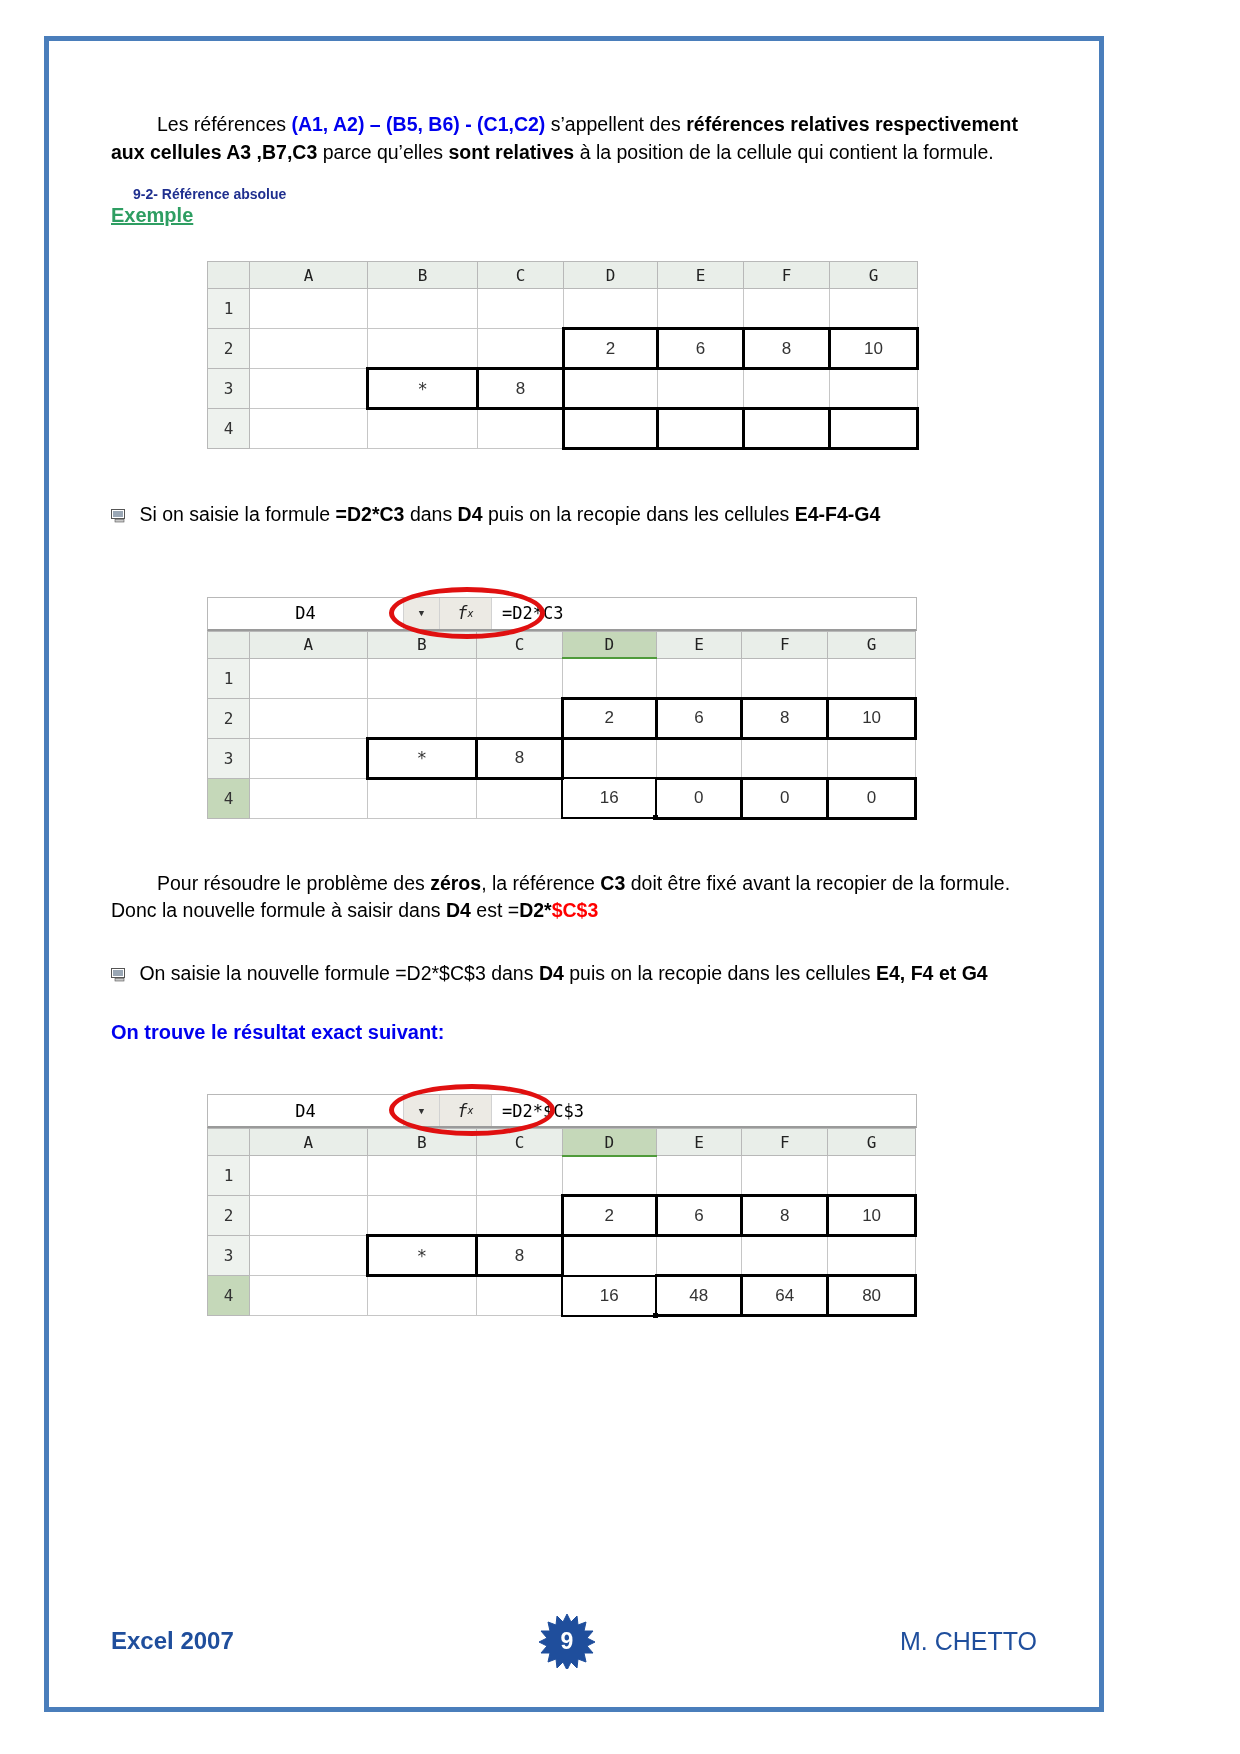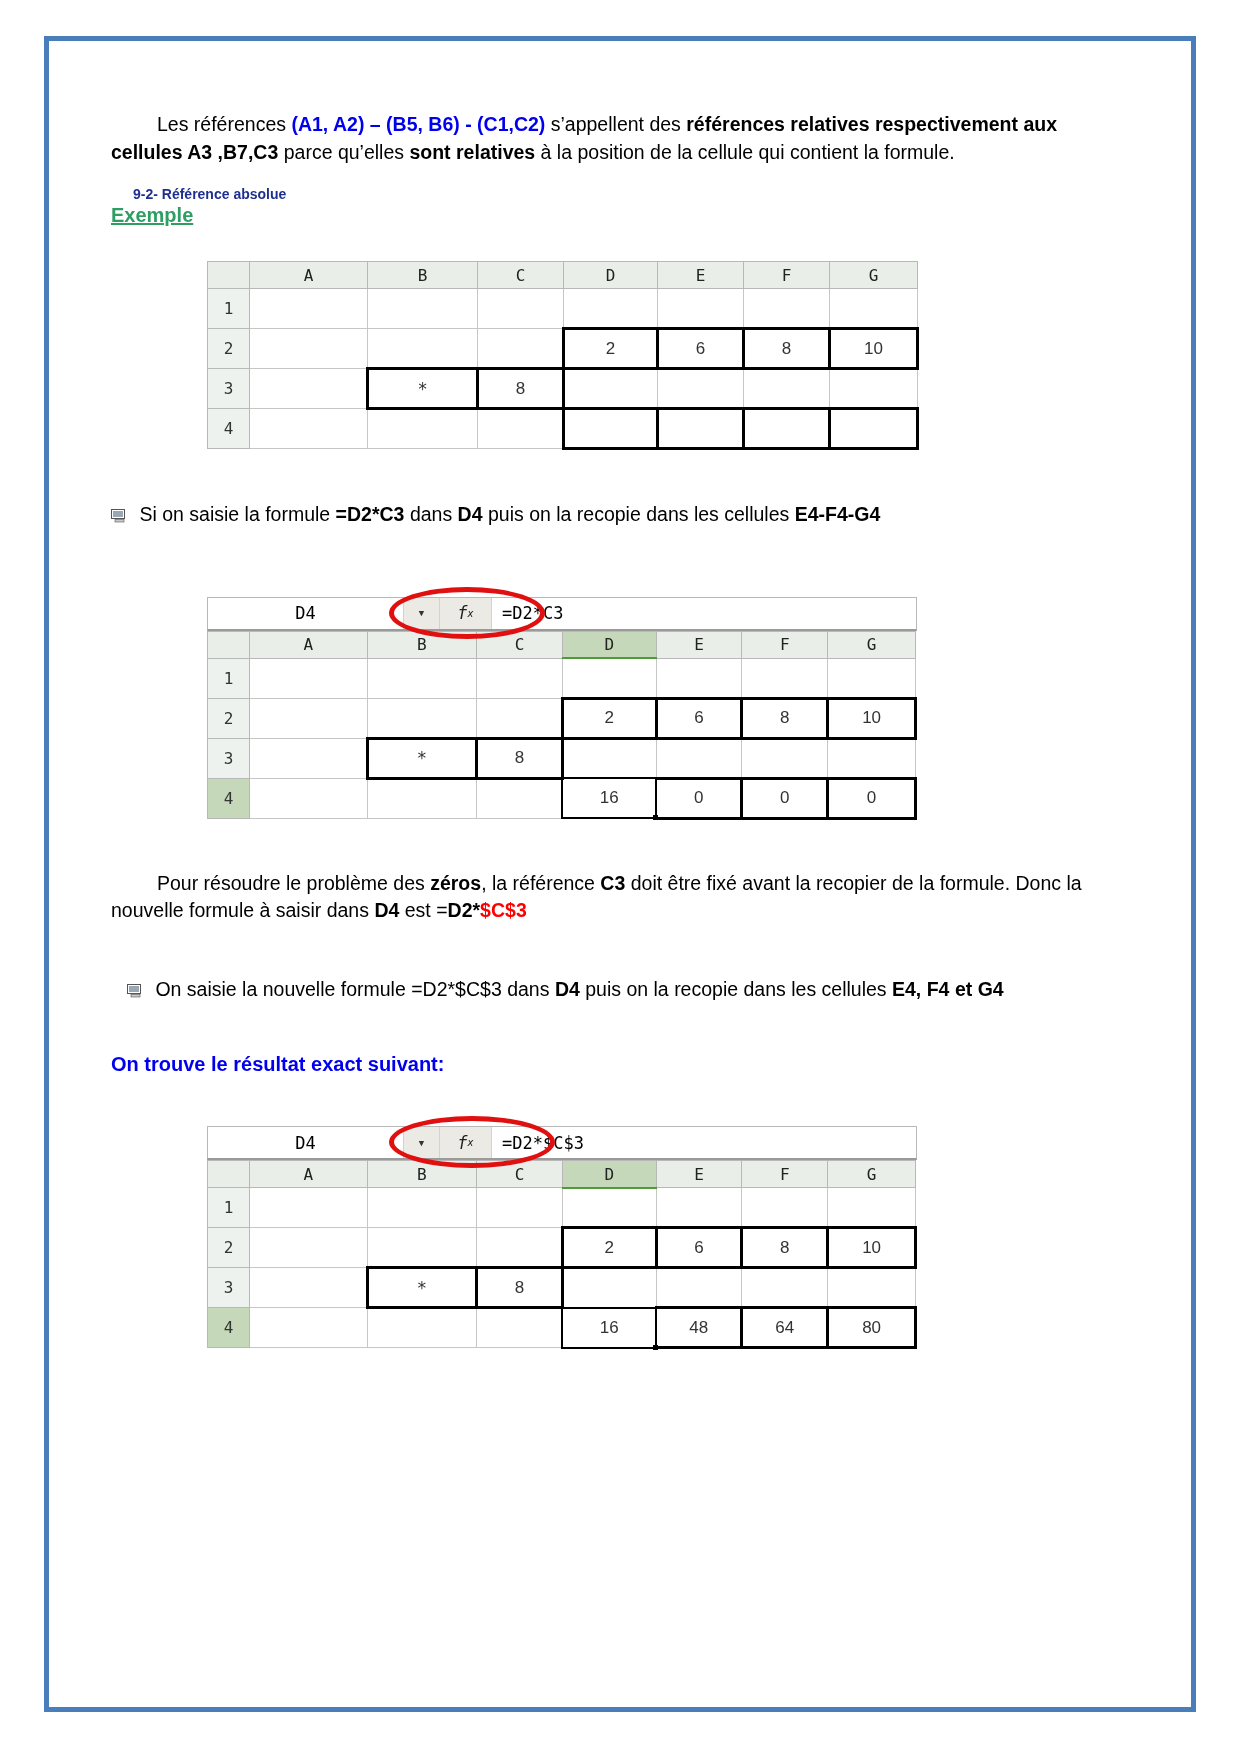--- a/index.html
+++ b/index.html
@@ -9,21 +9,21 @@
     height: 1754px;
     background: #ffffff;
     font-family: "Liberation Sans", sans-serif;
     position: relative;
     overflow: hidden;
   }
   
   .page-frame {
     position: absolute;
     left: 44px; top: 36px;
-    width: 1152px; height: 1676px;
+    width: 1060px; height: 1676px;
     border: 5px solid #4a7ebb;
     background: #ffffff;
   }
   .page-inner {
     position: absolute;
     left: 0; top: 0; right: 0; bottom: 0;
     padding: 70px 62px 0 62px;
   }
   
   .para {
@@ -344,21 +344,21 @@
     <span class="indent"></span><span>Pour résoudre le problème des</span>
     <b>zéros</b><span>, la référence</span>
     <b>C3</b>
     <span>doit être fixé avant la recopier de la formule.   Donc la nouvelle formule à saisir dans</span>
     <b>D4</b>
     <span>est =</span><b>D2*</b><span class="red">$C$3</span>
   </p>
 
   <div class="gap-md"></div>
 
-  <p class="bullet-line" style="margin:16px;">
+  <p class="bullet-line" style="margin:0;">
     <span class="mono-screen">
       <svg width="17" height="14" viewBox="0 0 17 14">
         <rect x="0.5" y="0.5" width="13" height="9" fill="#ffffff" stroke="#555" stroke-width="1"></rect>
         <rect x="2" y="2" width="10" height="6" fill="#9aa7b5"></rect>
         <rect x="4" y="10.5" width="9" height="2.5" fill="#c9c9c9" stroke="#555" stroke-width="0.6"></rect>
       </svg>
     </span>
     <span>On saisie la nouvelle formule =D2*$C$3 dans</span>
     <b>D4</b>
     <span>puis on la recopie dans les cellules</span>
@@ -434,15 +434,25 @@
           <td></td>
           <td class="num-red selcell">16</td>
           <td class="num-red bt bb br">48</td>
           <td class="num-red bt bb br">64</td>
           <td class="num-red bt bb br">80</td>
         </tr>
       </tbody>
     </table>
   </div>
 
+  <div class="footer">
+    <div>Excel 2007</div>
+    <div class="starburst">
+      <svg width="56" height="56" viewBox="0 0 56 56">
+        <polygon points="28,1 32,9 38,3 39,12 47,9 45,18 54,18 48,25 56,29 48,33 54,40 45,40 47,49 39,46 38,55 32,49 28,57 24,49 18,55 17,46 9,49 11,40 2,40 8,33 0,29 8,25 2,18 11,18 9,9 17,12 18,3 24,9" fill="#1f4e9c" stroke="#1f4e9c" stroke-width="1"></polygon>
+      </svg>
+      <span>9</span>
+    </div>
+    <div class="author">M. CHETTO</div>
+  </div>
 
  </div>
 </div>
 
 </body></html>

